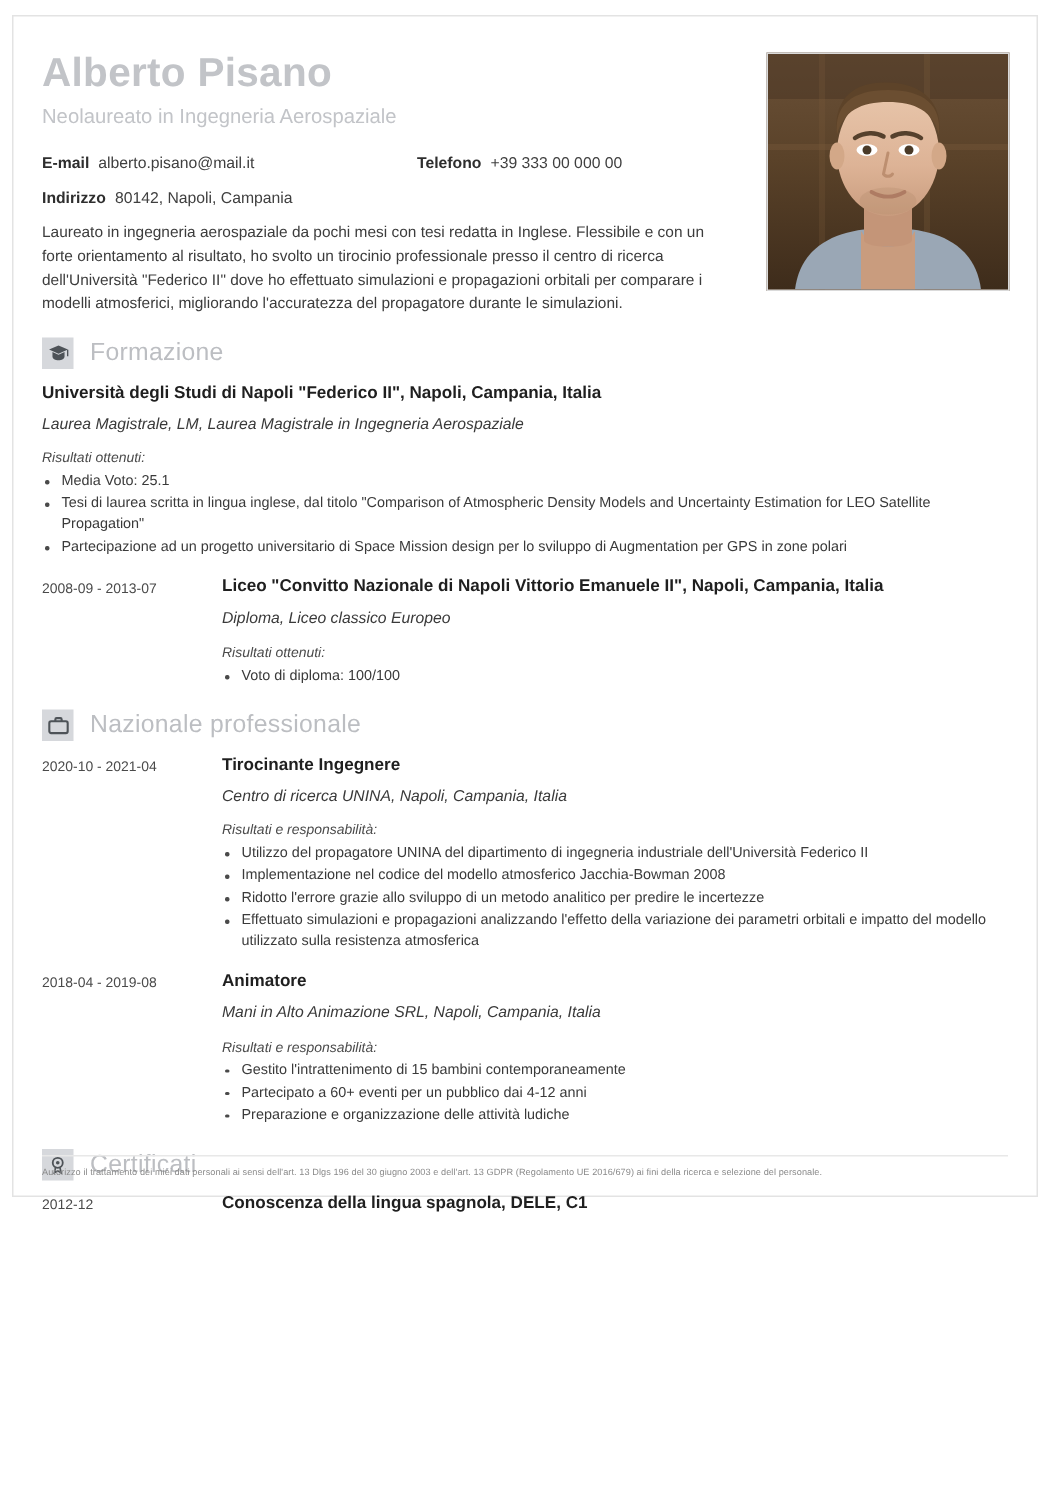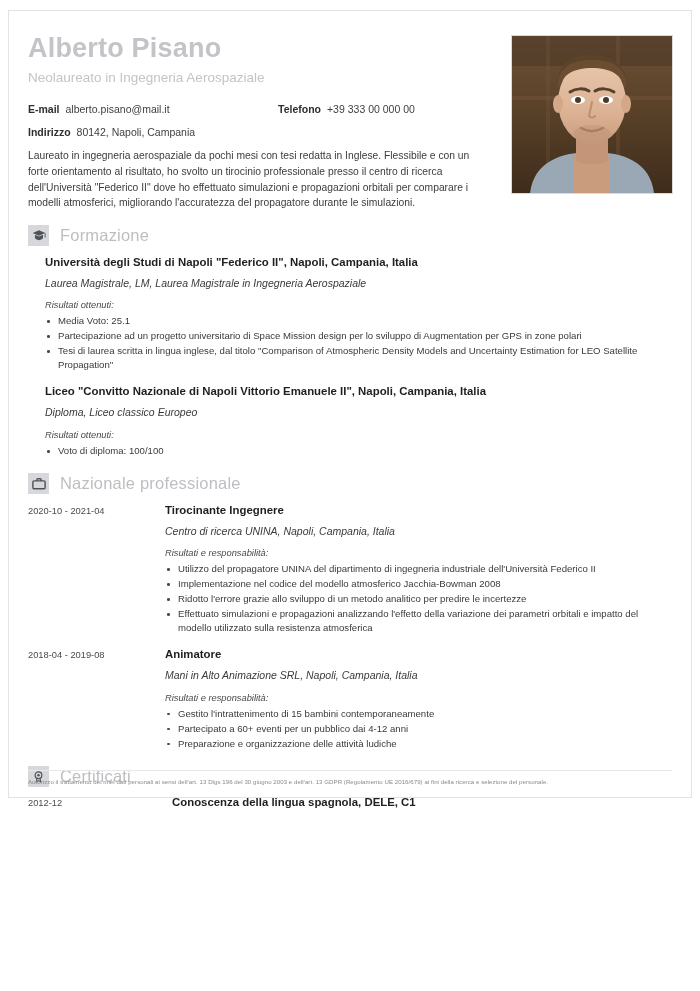--- a/index.html
+++ b/index.html
@@ -139,21 +139,20 @@
     width: 120px;
     flex: 0 0 120px;
     font-size: 9.3px;
     color: #4a4a4a;
     padding-top: 3px;
     white-space: nowrap;
   }
   .entry-body {
     flex: 1 1 auto;
     min-width: 0;
-    margin-left: 17px;
   }
   .entry-title {
     font-size: 11.4px;
     font-weight: bold;
     color: #1f1f1f;
     line-height: 1.3;
   }
   .entry-sub {
     font-size: 10.5px;
     font-style: italic;
@@ -203,21 +202,20 @@
   .skills-text {
     font-size: 9.8px;
     color: #3a3a3a;
     line-height: 1.4;
   }
 
   
   .cert-entry {
     display: flex;
     margin-bottom: 14px;
-    gap: 24px;
   }
   .cert-date {
     width: 120px;
     flex: 0 0 120px;
     font-size: 9.3px;
     color: #4a4a4a;
     padding-top: 2px;
     white-space: nowrap;
   }
   .cert-title {
@@ -341,27 +339,28 @@
         <span class="section-title">Formazione</span>
       </div>
 
       <div class="entry">
         <div class="entry-body">
           <div class="entry-title">Università degli Studi di Napoli "Federico II", Napoli, Campania, Italia</div>
           <div class="entry-sub">Laurea Magistrale, LM, Laurea Magistrale in Ingegneria Aerospaziale</div>
           <div class="results-label">Risultati ottenuti:</div>
           <ul class="bullets">
             <li>Media Voto: 25.1</li>
+            <li>Tesi di laurea scritta in lingua inglese, dal titolo "Comparison of Atmospheric Density Models and Uncertainty Estimation for LEO Satellite Propagation"</li>
             <li>Partecipazione ad un progetto universitario di Space Mission design per lo sviluppo di Augmentation per GPS in zone polari</li>
-            <li>Tesi di laurea scritta in lingua inglese, dal titolo "Comparison of Atmospheric Density Models and Uncertainty Estimation for LEO Satellite Propagation"</li>
           </ul>
         </div>
       </div>
 
       <div class="entry">
+        <div class="entry-date">2008-09  - 2013-07</div>
         <div class="entry-body">
           <div class="entry-title">Liceo "Convitto Nazionale di Napoli Vittorio Emanuele II", Napoli, Campania, Italia</div>
           <div class="entry-sub">Diploma, Liceo classico Europeo</div>
           <div class="results-label">Risultati ottenuti:</div>
           <ul class="bullets">
             <li>Voto di diploma: 100/100</li>
           </ul>
         </div>
       </div>
     </div>

